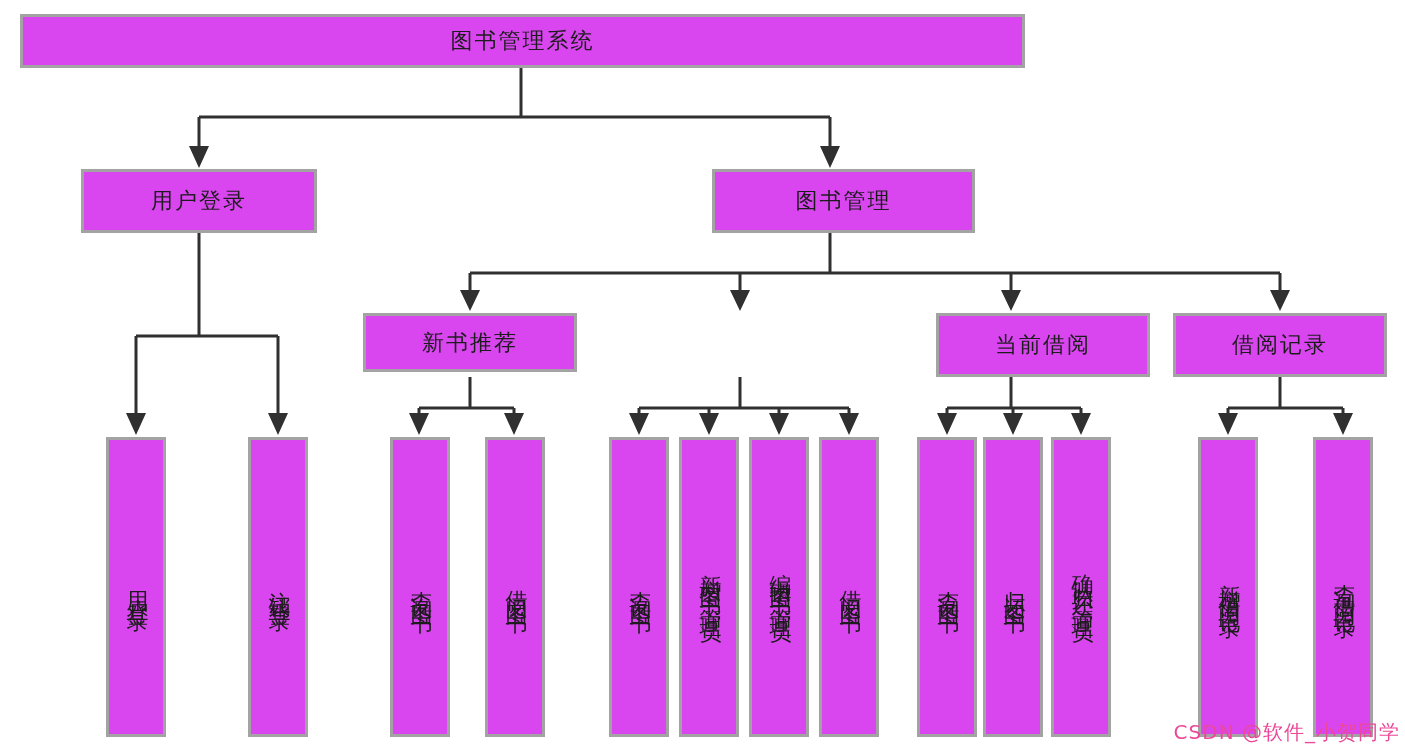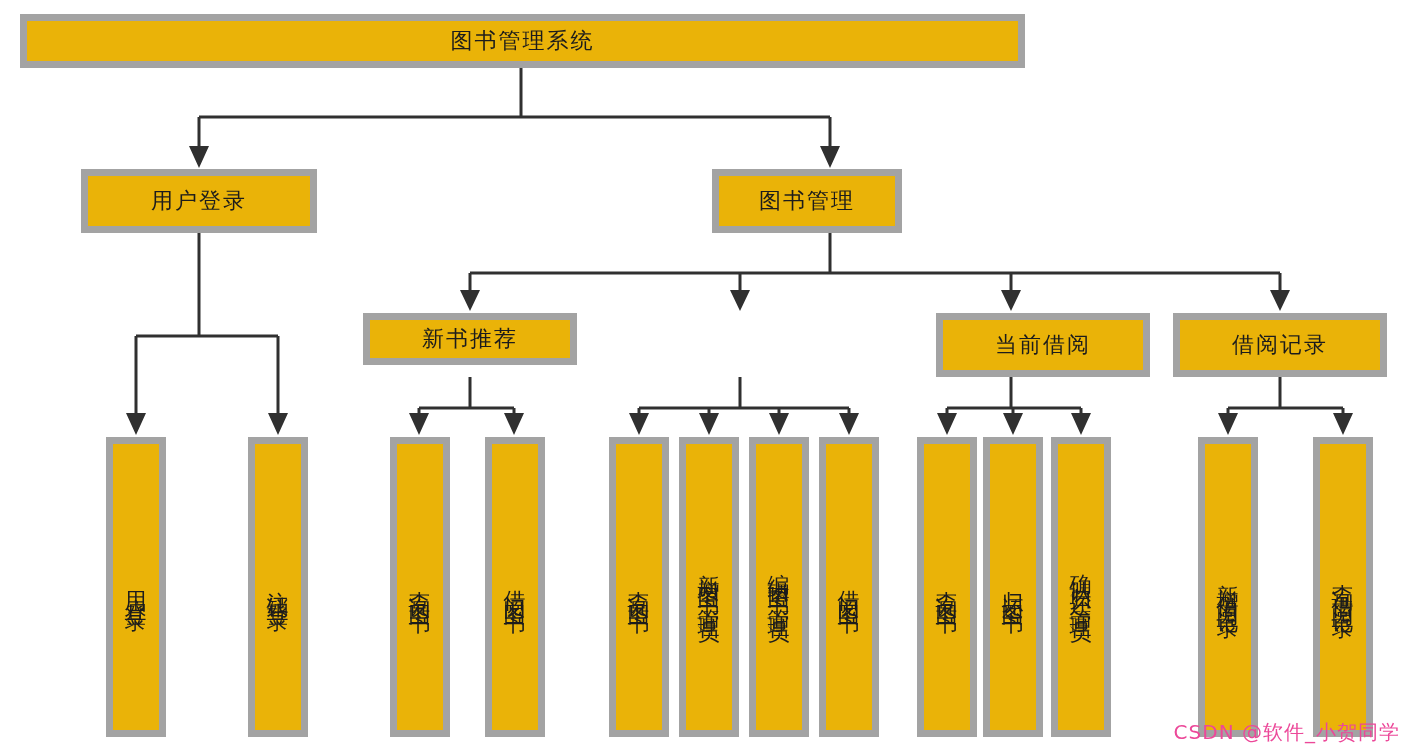--- a/index.html
+++ b/index.html
@@ -18,26 +18,27 @@
   .edges {
     position: absolute;
     left: 0;
     top: 0;
     width: 1405px;
     height: 747px;
   }
   .box {
     position: absolute;
     box-sizing: border-box;
-    background: #eab308;
-    border: 7px solid #a3a3a3;
+    background: #d946ef;
+    border: 3px solid #a3a3a3;
     display: flex;
     align-items: center;
     justify-content: center;
     color: #1c1c1c;
+    font-family: Liberation Mono, monospace;
   }
   .box.h span {
     font-size: 22px;
     letter-spacing: 2px;
     white-space: nowrap;
   }
   .box.v span {
     writing-mode: vertical-rl;
     text-orientation: mixed;
     font-size: 22px;
@@ -77,25 +78,25 @@
     </g>
   </svg>
 
   <div class="box h" style="left:20px; top:14px; width:1005px; height:54px;">
     <span>图书管理系统</span>
   </div>
 
   <div class="box h" style="left:81px; top:169px; width:236px; height:64px;">
     <span>用户登录</span>
   </div>
-  <div class="box h" style="left:712px; top:169px; width:190px; height:64px;">
+  <div class="box h" style="left:712px; top:169px; width:263px; height:64px;">
     <span>图书管理</span>
   </div>
 
-  <div class="box h" style="left:363px; top:313px; width:214px; height:52px;justify-content:center;">
+  <div class="box h" style="left:363px; top:313px; width:214px; height:59px;justify-content:center;">
     <span>新书推荐</span>
   </div>
   <div class="box h" style="left:904px; top:313px; width:214px; height:64px;margin-left:32px;">
     <span>当前借阅</span>
   </div>
   <div class="box h" style="left:1173px; top:313px; width:214px; height:64px;text-align:right;">
     <span>借阅记录</span>
   </div>
 
   <div class="box v" style="left:106px; top:437px; width:60px; height:300px;">

